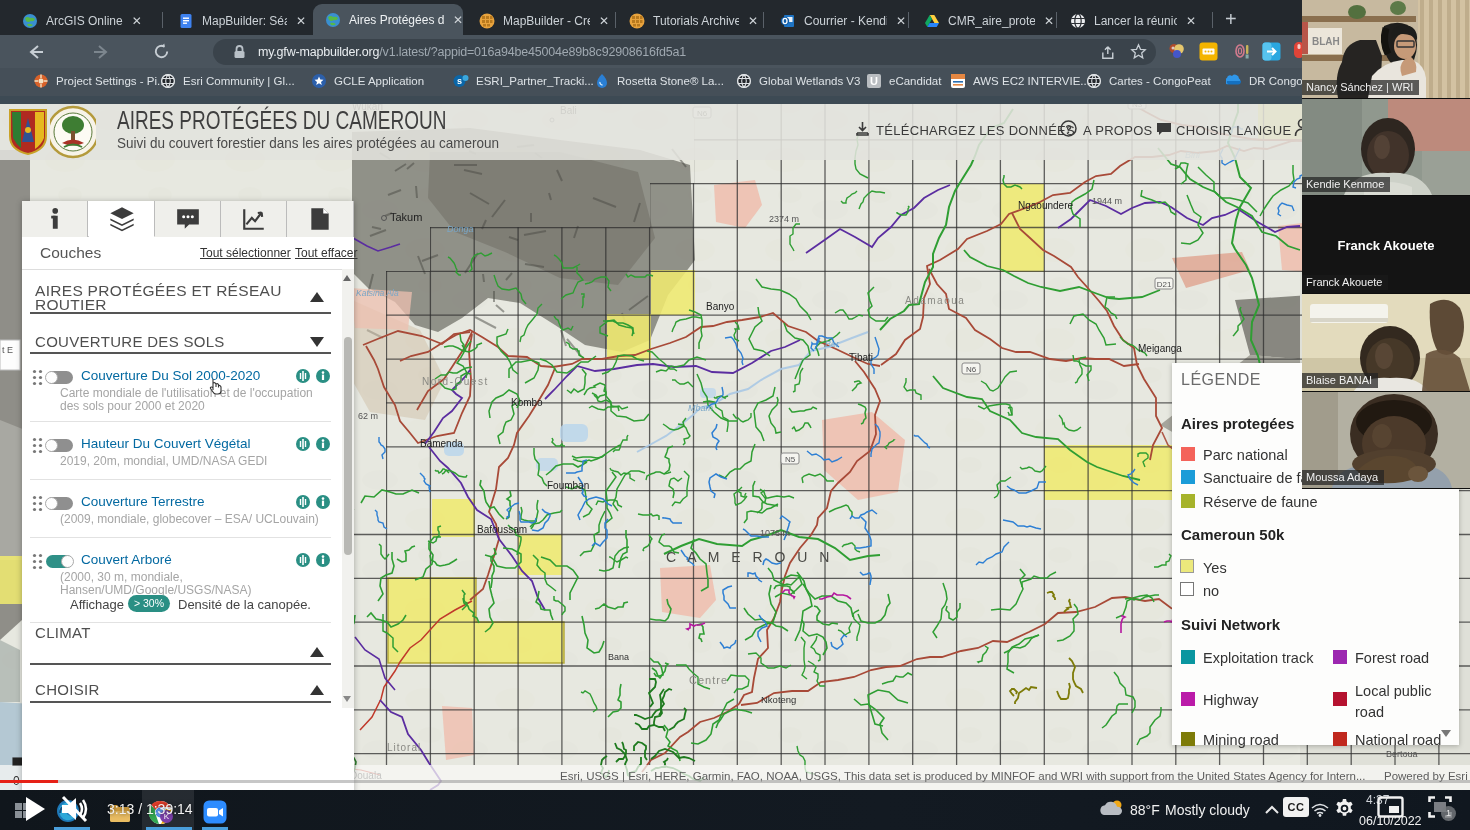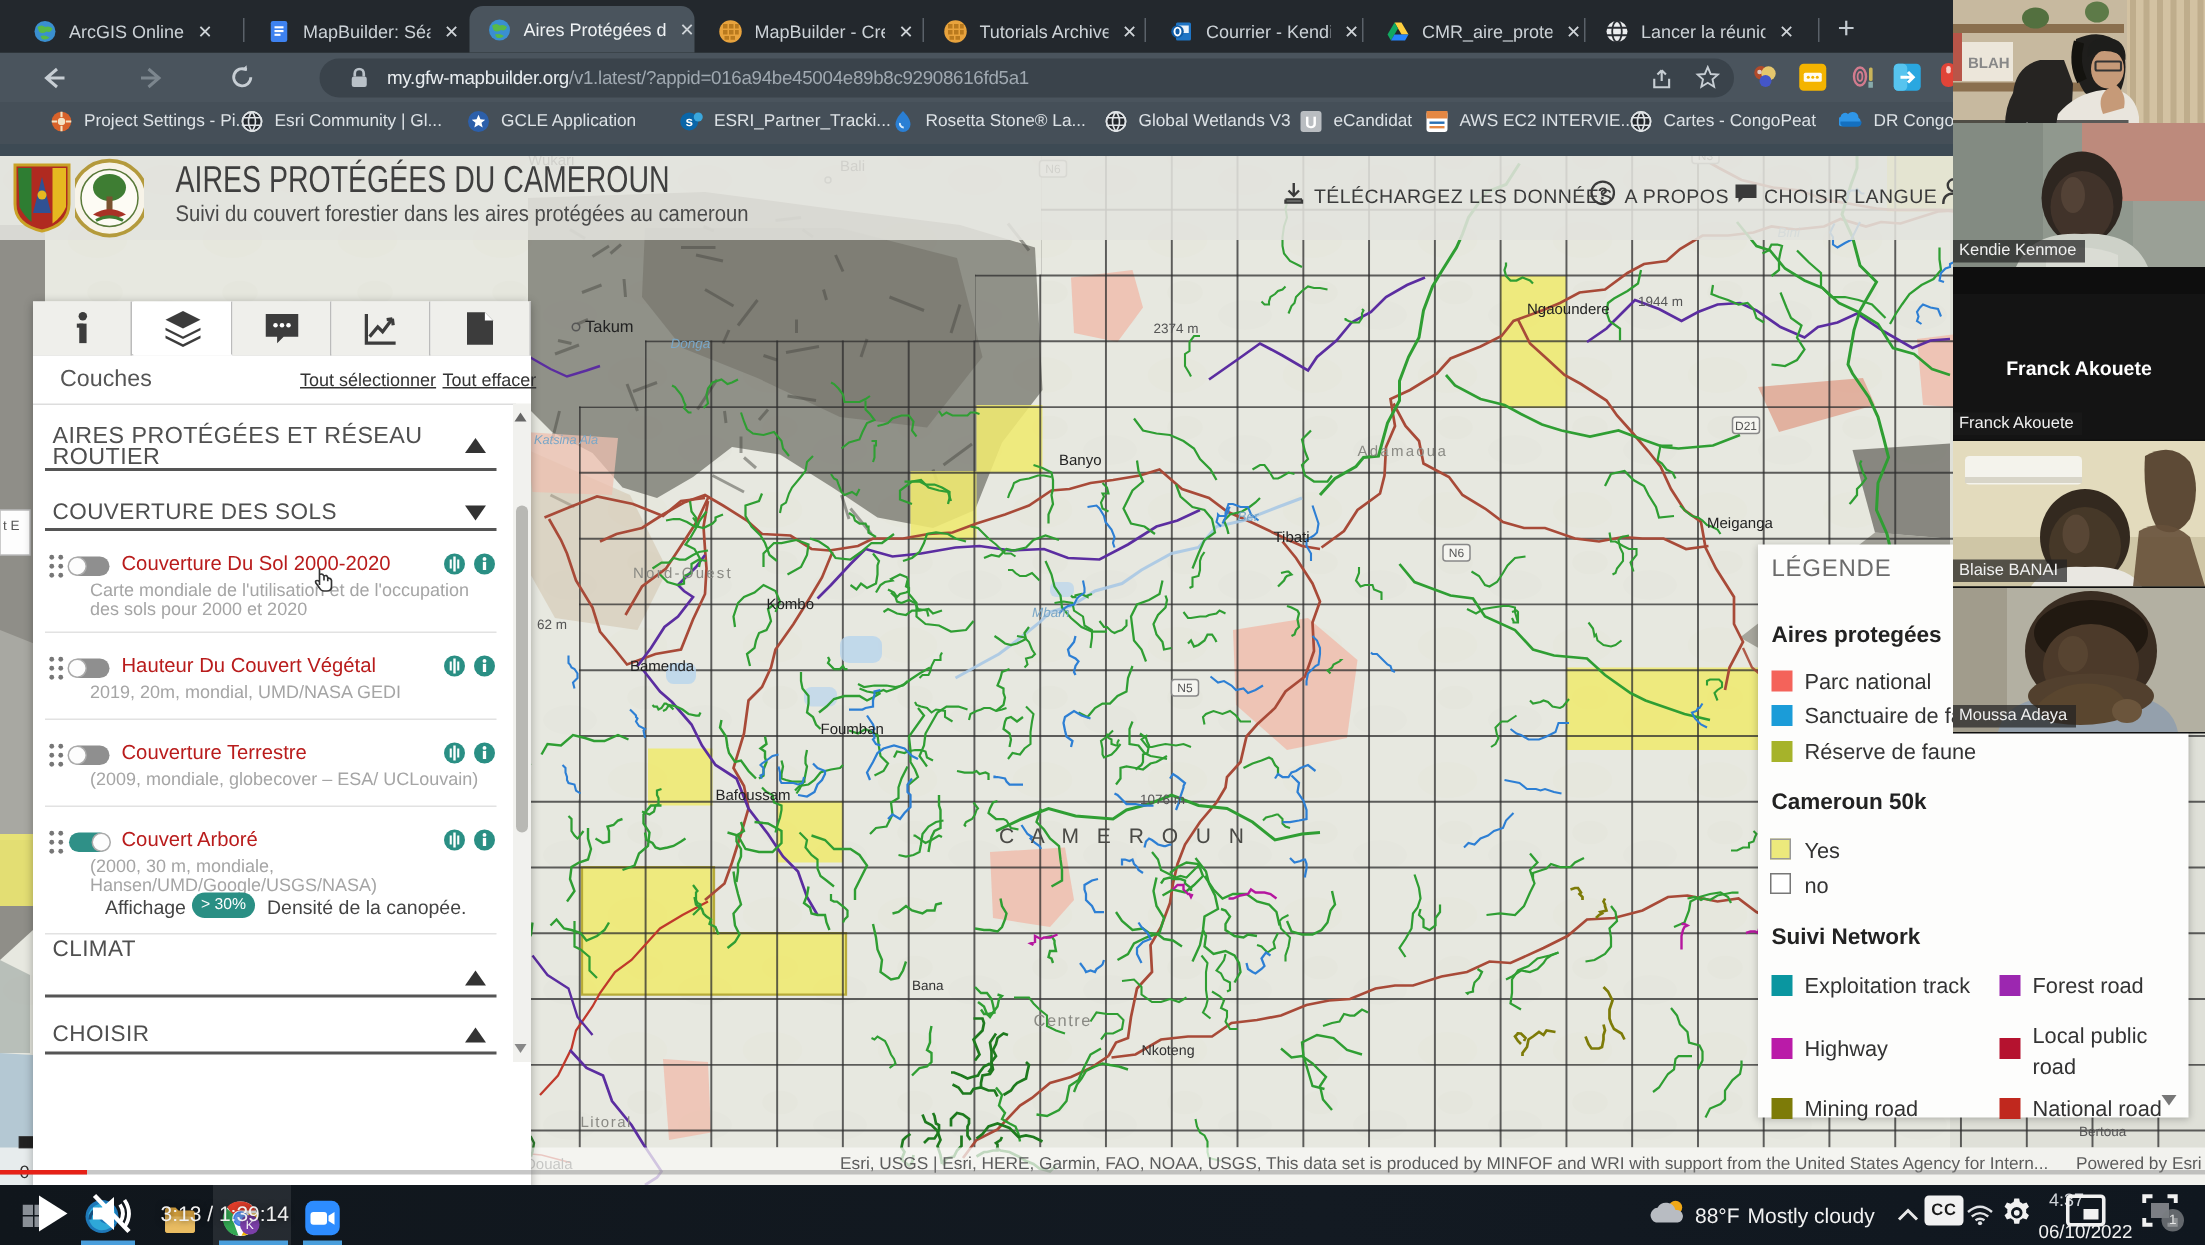--- a/index.html
+++ b/index.html
@@ -31,21 +31,21 @@
 
 #panel { left:22px; top:201px; width:332px; height:631px; background:#fff; z-index:10; box-shadow:0 1px 6px rgba(0,0,0,0.3); }
 .ptab { position:absolute; top:0; height:36px; width:66px; background:#efefeb; border-right:1px solid #bbb; display:flex; align-items:center; justify-content:center; }
 .ptab.on { background:#fff; border-bottom:none; }
 .ptabrow { position:absolute; left:0; top:0; width:332px; height:36px; border-bottom:1px solid #ccc; }
 .ptab.on { border-bottom:1px solid #fff; }
 #panelhead { position:absolute; left:0; top:37px; width:332px; height:31px; }
 #panelbody { position:absolute; left:0; top:68px; width:322px; height:439px; overflow:hidden; }
 .sechdr { color:#4f4f4f; font-size:15px; letter-spacing:0.3px; }
 .seculine { position:absolute; left:8px; width:301px; height:0; border-top:2px solid #555; }
-.lyrlabel { font-size:13.5px; color:#b91c1c; }
+.lyrlabel { font-size:13.5px; color:#0369a1; }
 .lyrdesc { font-size:12px; color:#a5a5a5; line-height:13px; }
 .divider { position:absolute; left:8px; width:301px; border-top:1px solid #e2e2e2; }
 .tealc { position:absolute; width:14px; height:14px; border-radius:50%; background:#2a8f84; }
 .toggle { position:absolute; width:27px; height:13px; border-radius:7px; background:#8f8f8f; }
 .toggle .knob { position:absolute; width:13px; height:13px; border-radius:50%; background:#fdfdfd; border:1px solid #aaa; top:0; }
 .toggle.on { background:#2f9087; }
 .sb { position:absolute; right:0; width:12px; background:#f1f1ee; }
 
 
 #legend { left:1172px; top:363px; width:287px; height:382px; background:#fdfdfc; z-index:8; box-shadow:0 1px 5px rgba(0,0,0,0.25); }
@@ -841,21 +841,21 @@
 <path d="M40 62 Q42 44 58 40 L74 40 L80 56 L78 98 L36 98 Q32 76 40 62 Z" fill="#262422"></path>
 <path d="M82 26 Q100 18 112 30 Q118 44 112 60 Q100 70 88 62 Q78 48 82 26 Z" fill="#1f1e1c"></path>
 <ellipse cx="103" cy="46" rx="11" ry="13" fill="#c69a78"></ellipse>
 <path d="M90 38 Q88 26 102 25 Q116 26 115 40 Q110 34 101 34 Q93 34 90 38 Z" fill="#1d1d1b"></path>
 <rect x="95" y="41" width="17" height="6" rx="1" fill="none" stroke="#333" stroke-width="1.4"></rect>
 <path d="M84 28 Q80 42 86 54" stroke="#14130f" stroke-width="7" fill="none"></path>
 <path d="M110 60 Q122 64 124 78 L124 98 L66 98 L70 76 Q82 62 100 60 Z" fill="#e9e5dd"></path>
 <path d="M108 56 Q116 62 114 72 L100 76 Q96 66 102 60 Z" fill="#c69a78"></path>
 </svg>
 <div class="vlabel">Nancy Sánchez | WRI</div></div>
-<div class="vid" style="top:82px;height:96px">
+<div class="vid" style="top:99px;height:96px">
 <svg width="168" height="96" viewBox="0 0 168 96">
 <rect width="168" height="96" fill="#90988e"></rect>
 <rect x="0" y="0" width="60" height="96" fill="#838b82"></rect>
 <rect x="86" y="0" width="82" height="52" fill="#bd8a7c"></rect>
 <rect x="120" y="52" width="48" height="44" fill="#9aa096"></rect>
 <ellipse cx="86" cy="50" rx="27" ry="31" fill="#2e2620"></ellipse>
 <ellipse cx="86" cy="56" rx="21" ry="24" fill="#41332a"></ellipse>
 <ellipse cx="80" cy="48" rx="8" ry="12" fill="#584639" opacity="0.8"></ellipse>
 <path d="M42 96 Q52 72 86 74 Q120 72 130 96 Z" fill="#cdd1c8"></path>
 <path d="M62 88 Q86 78 110 88 L110 96 L62 96 Z" fill="#dadcd4"></path>

